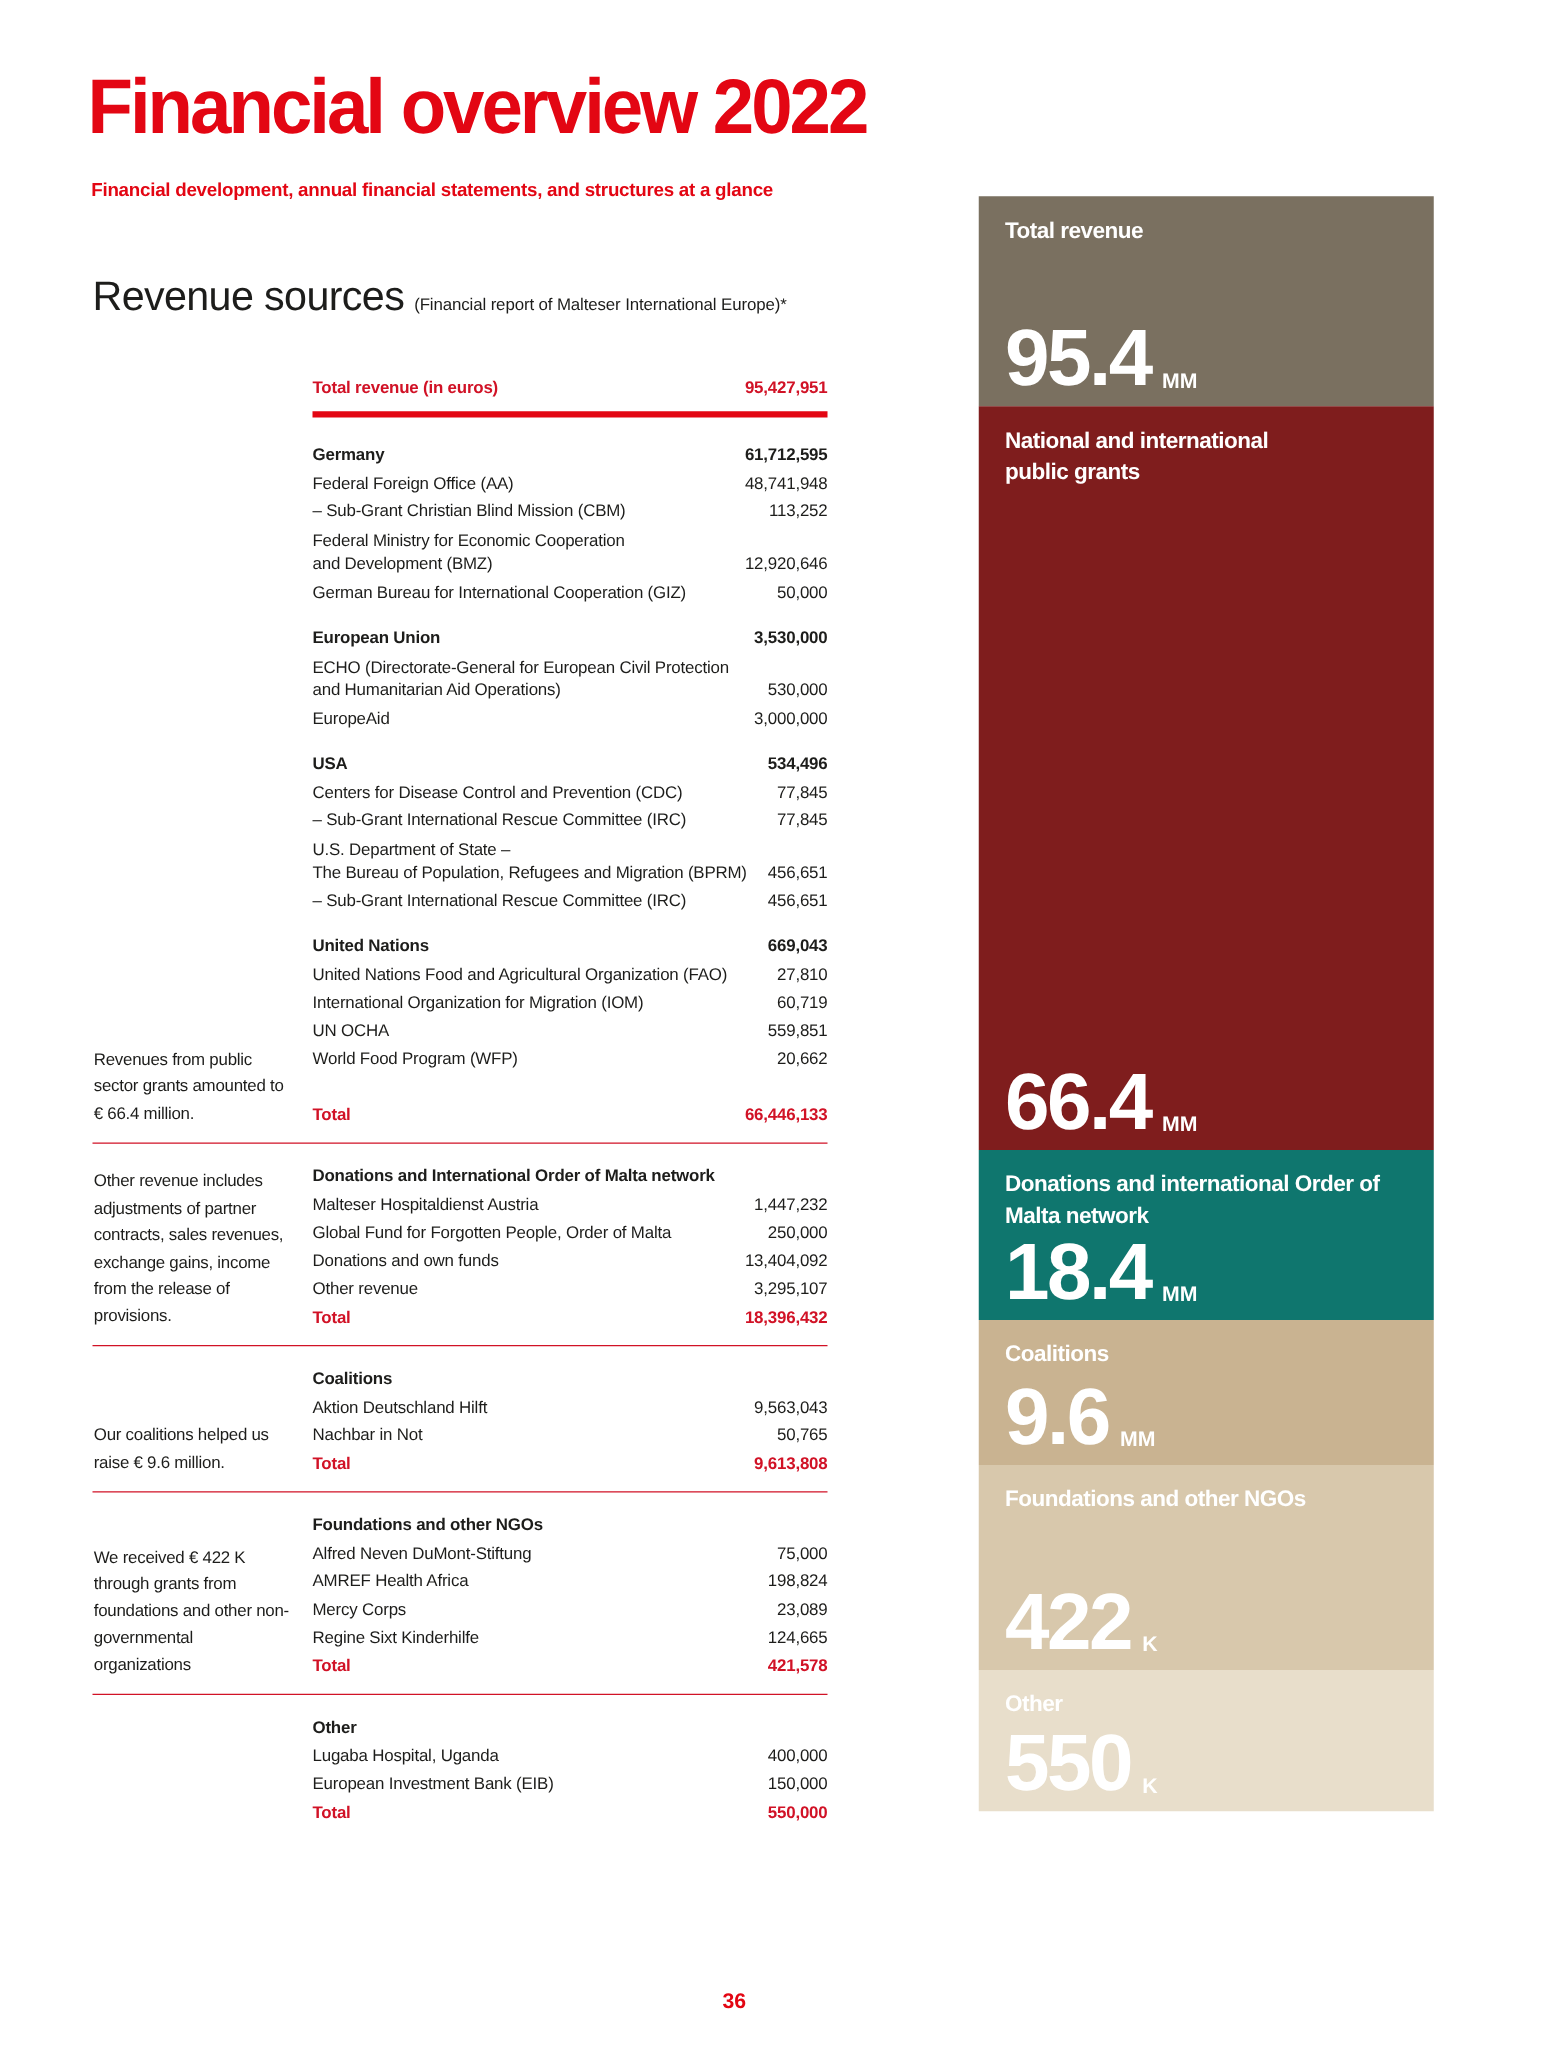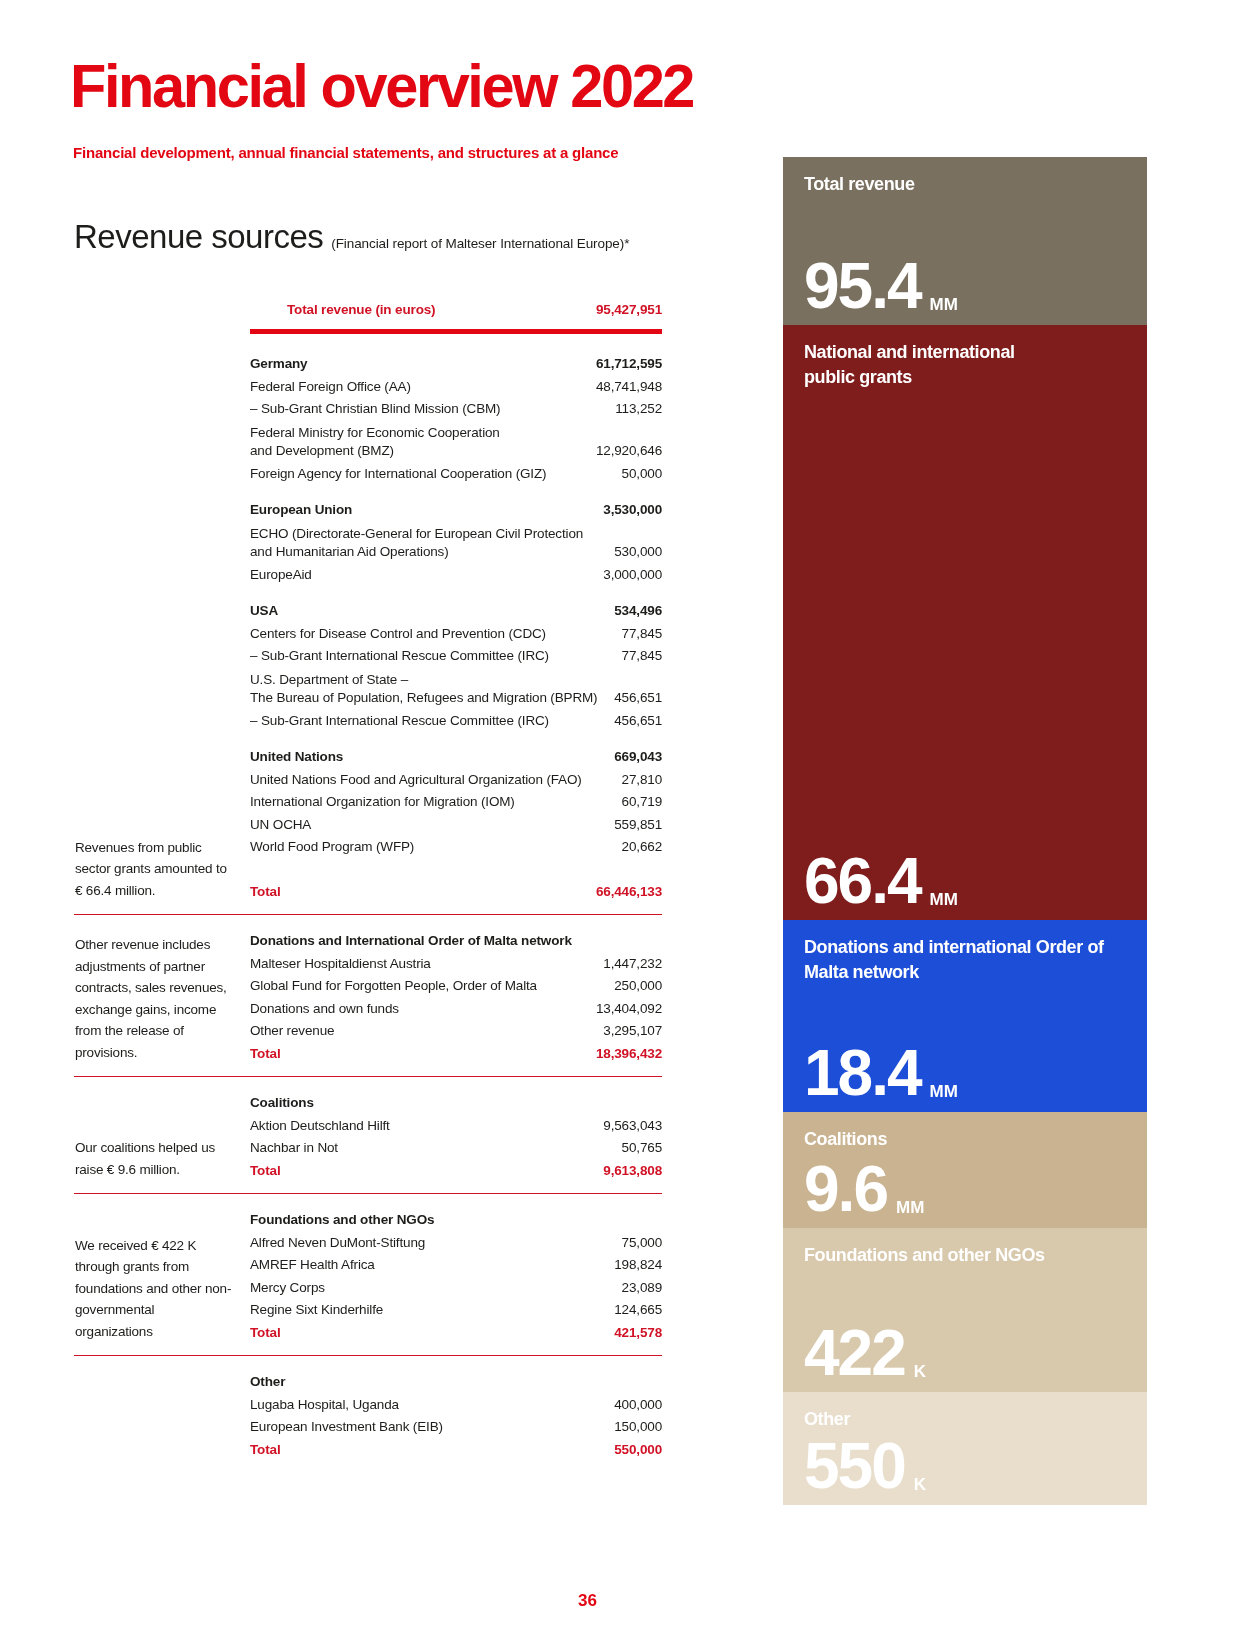--- a/index.html
+++ b/index.html
@@ -27,21 +27,21 @@
     font-size:33px;font-weight:normal;color:var(--text);letter-spacing:-0.5px;white-space:nowrap;
   }
   .rev-heading .heading-note{font-size:13.5px;font-weight:normal;letter-spacing:-0.1px;margin-left:8px;}
 
   
   .content{
     position:absolute;left:72px;top:302px;width:590px;
     display:grid;grid-template-columns:178px 412px;
     font-size:13.5px;letter-spacing:-0.15px;
   }
-  .t-chead{grid-column:2;display:flex;align-items:flex-end;color:var(--red);font-weight:bold;margin-bottom:12px;margin-left:37px;}
+  .t-chead{grid-column:2;display:flex;align-items:flex-end;color:var(--red);font-weight:bold;margin-bottom:12px;}
   .t-chead .val{margin-left:auto;}
   .t-rule{grid-column:2;height:5px;background:var(--title-red);margin-bottom:19px;}
   .m-note{
     grid-column:1;align-self:end;padding:0 16px 2px 3px;
     font-size:13.5px;line-height:21.5px;letter-spacing:-0.2px;color:var(--text);
   }
   .t-cell{grid-column:2;}
   .t-section + .t-section{margin-top:14px;}
   .t-row{display:flex;align-items:flex-end;line-height:22.5px;}
   .t-row .lbl{white-space:pre;}
@@ -101,21 +101,21 @@
           <div class="t-row">
             <span class="lbl">– Sub-Grant Christian Blind Mission (CBM)</span>
             <span class="val">113,252</span>
           </div>
           <div class="t-row wrap">
             <span class="lbl">Federal Ministry for Economic Cooperation
 and Development (BMZ)</span>
             <span class="val">12,920,646</span>
           </div>
           <div class="t-row">
-            <span class="lbl">Foreign Agency for International Cooperation (GIZ)</span>
+            <span class="lbl">German Bureau for International Cooperation (GIZ)</span>
             <span class="val">50,000</span>
           </div>
         </div>
         <div class="t-section">
           <div class="t-row bold">
             <span class="lbl">European Union</span>
             <span class="val">3,530,000</span>
           </div>
           <div class="t-row wrap">
             <span class="lbl">ECHO (Directorate-General for European Civil Protection
@@ -293,21 +293,21 @@
         </div>
       </div>
       <div class="sb-block" style="height: 595px; background: #7f1d1d;">
         <div class="sb-label">National and international
 public grants</div>
         <div class="sb-value">
           <span class="big">66.4</span>
           <span class="unit">MM</span>
         </div>
       </div>
-      <div class="sb-block" style="height: 192px; background: #1d4ed8;">
+      <div class="sb-block" style="height: 136px; background: #0f766e;">
         <div class="sb-label">Donations and international Order of
 Malta network</div>
         <div class="sb-value">
           <span class="big">18.4</span>
           <span class="unit">MM</span>
         </div>
       </div>
       <div class="sb-block" style="height: 116px; background: rgb(201, 179, 145);">
         <div class="sb-label">Coalitions</div>
         <div class="sb-value">

